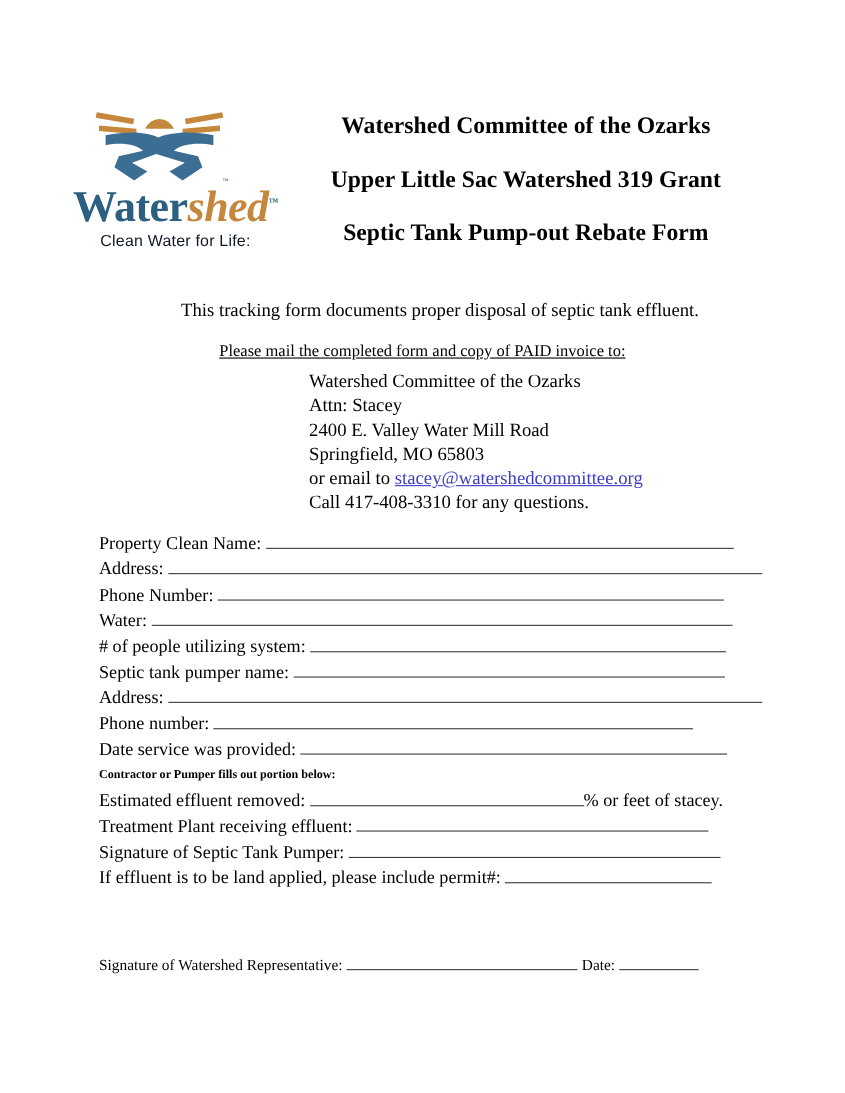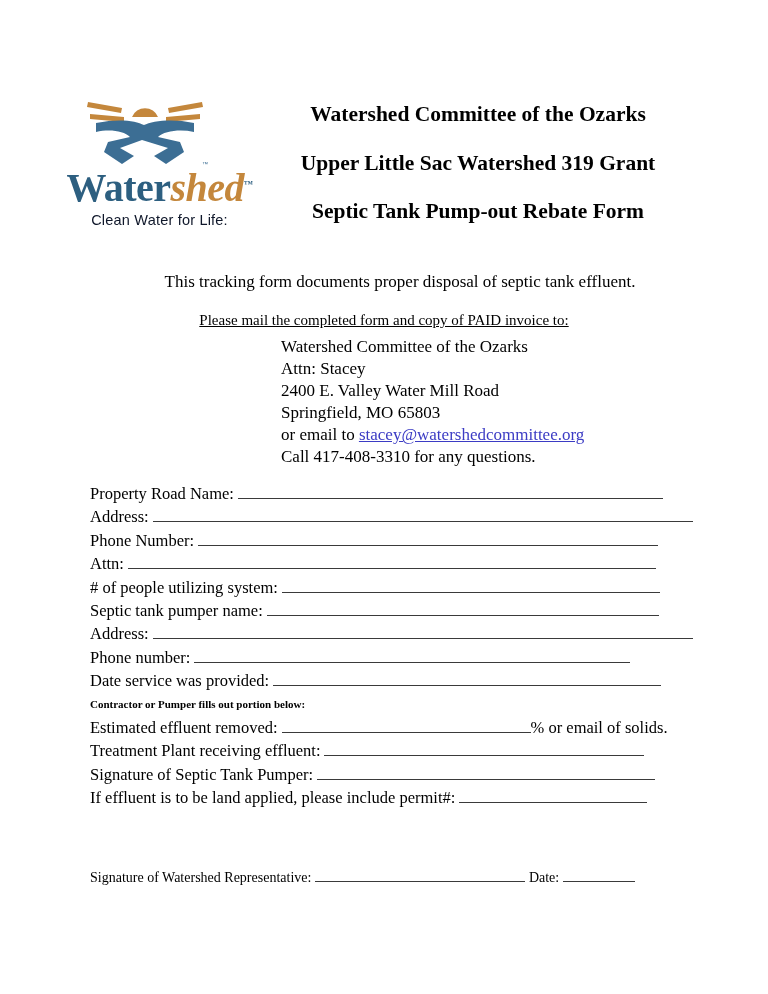--- a/index.html
+++ b/index.html
@@ -230,34 +230,34 @@
   <div class="address-block">
     <div class="addr-line">Watershed Committee of the Ozarks</div>
     <div class="addr-line">Attn: Stacey</div>
     <div class="addr-line">2400 E. Valley Water Mill Road</div>
     <div class="addr-line">Springfield, MO  65803</div>
     <div class="addr-line"><span>or email to </span><a class="email-link" href="#">stacey@watershedcommittee.org</a></div>
     <div class="addr-line">Call 417-408-3310 for any questions.</div>
   </div>
 
   <div class="fields" id="owner-fields">
-      <div class="field-row"><span class="field-label">Property Road Name:</span><span class="rule" style="width: 425px;"></span></div>
+      <div class="field-row"><span class="field-label">Property Clean Name:</span><span class="rule" style="width: 425px;"></span></div>
       <div class="field-row"><span class="field-label">Address:</span><span class="rule" style="width: 540px;"></span></div>
       <div class="field-row"><span class="field-label">Phone Number:</span><span class="rule" style="width: 460px;"></span></div>
-      <div class="field-row"><span class="field-label">Attn:</span><span class="rule" style="width: 528px;"></span></div>
+      <div class="field-row"><span class="field-label">Water:</span><span class="rule" style="width: 528px;"></span></div>
       <div class="field-row"><span class="field-label"># of people utilizing system:</span><span class="rule" style="width: 378px;"></span></div>
       <div class="field-row"><span class="field-label">Septic tank pumper name:</span><span class="rule" style="width: 392px;"></span></div>
       <div class="field-row"><span class="field-label">Address:</span><span class="rule" style="width: 540px;"></span></div>
       <div class="field-row"><span class="field-label">Phone number:</span><span class="rule" style="width: 436px;"></span></div>
       <div class="field-row"><span class="field-label">Date service was provided:</span><span class="rule" style="width: 388px;"></span></div>
     </div>
 
   <div class="section-head">Contractor or Pumper fills out portion below:</div>
   <div class="fields2" id="contractor-fields">
-      <div class="field-row"><span class="field-label">Estimated effluent removed:</span><span class="rule" style="width: 249px;"></span><span class="field-suffix">% or email of solids.</span></div>
+      <div class="field-row"><span class="field-label">Estimated effluent removed:</span><span class="rule" style="width: 249px;"></span><span class="field-suffix">% or feet of stacey.</span></div>
       <div class="field-row"><span class="field-label">Treatment Plant receiving effluent:</span><span class="rule" style="width: 320px;"></span></div>
       <div class="field-row"><span class="field-label">Signature of Septic Tank Pumper:</span><span class="rule" style="width: 338px;"></span></div>
       <div class="field-row"><span class="field-label">If effluent is to be land applied, please include permit#:</span><span class="rule" style="width: 188px;"></span></div>
     </div>
 
   <div class="signature-row">
     <span>Signature of Watershed Representative:</span><span class="rule" id="sig-rule" style="width: 210px;"></span><span>&nbsp;</span><span>Date:</span><span class="rule" id="date-rule" style="width: 72px;"></span>
   </div>
 
 </div>

